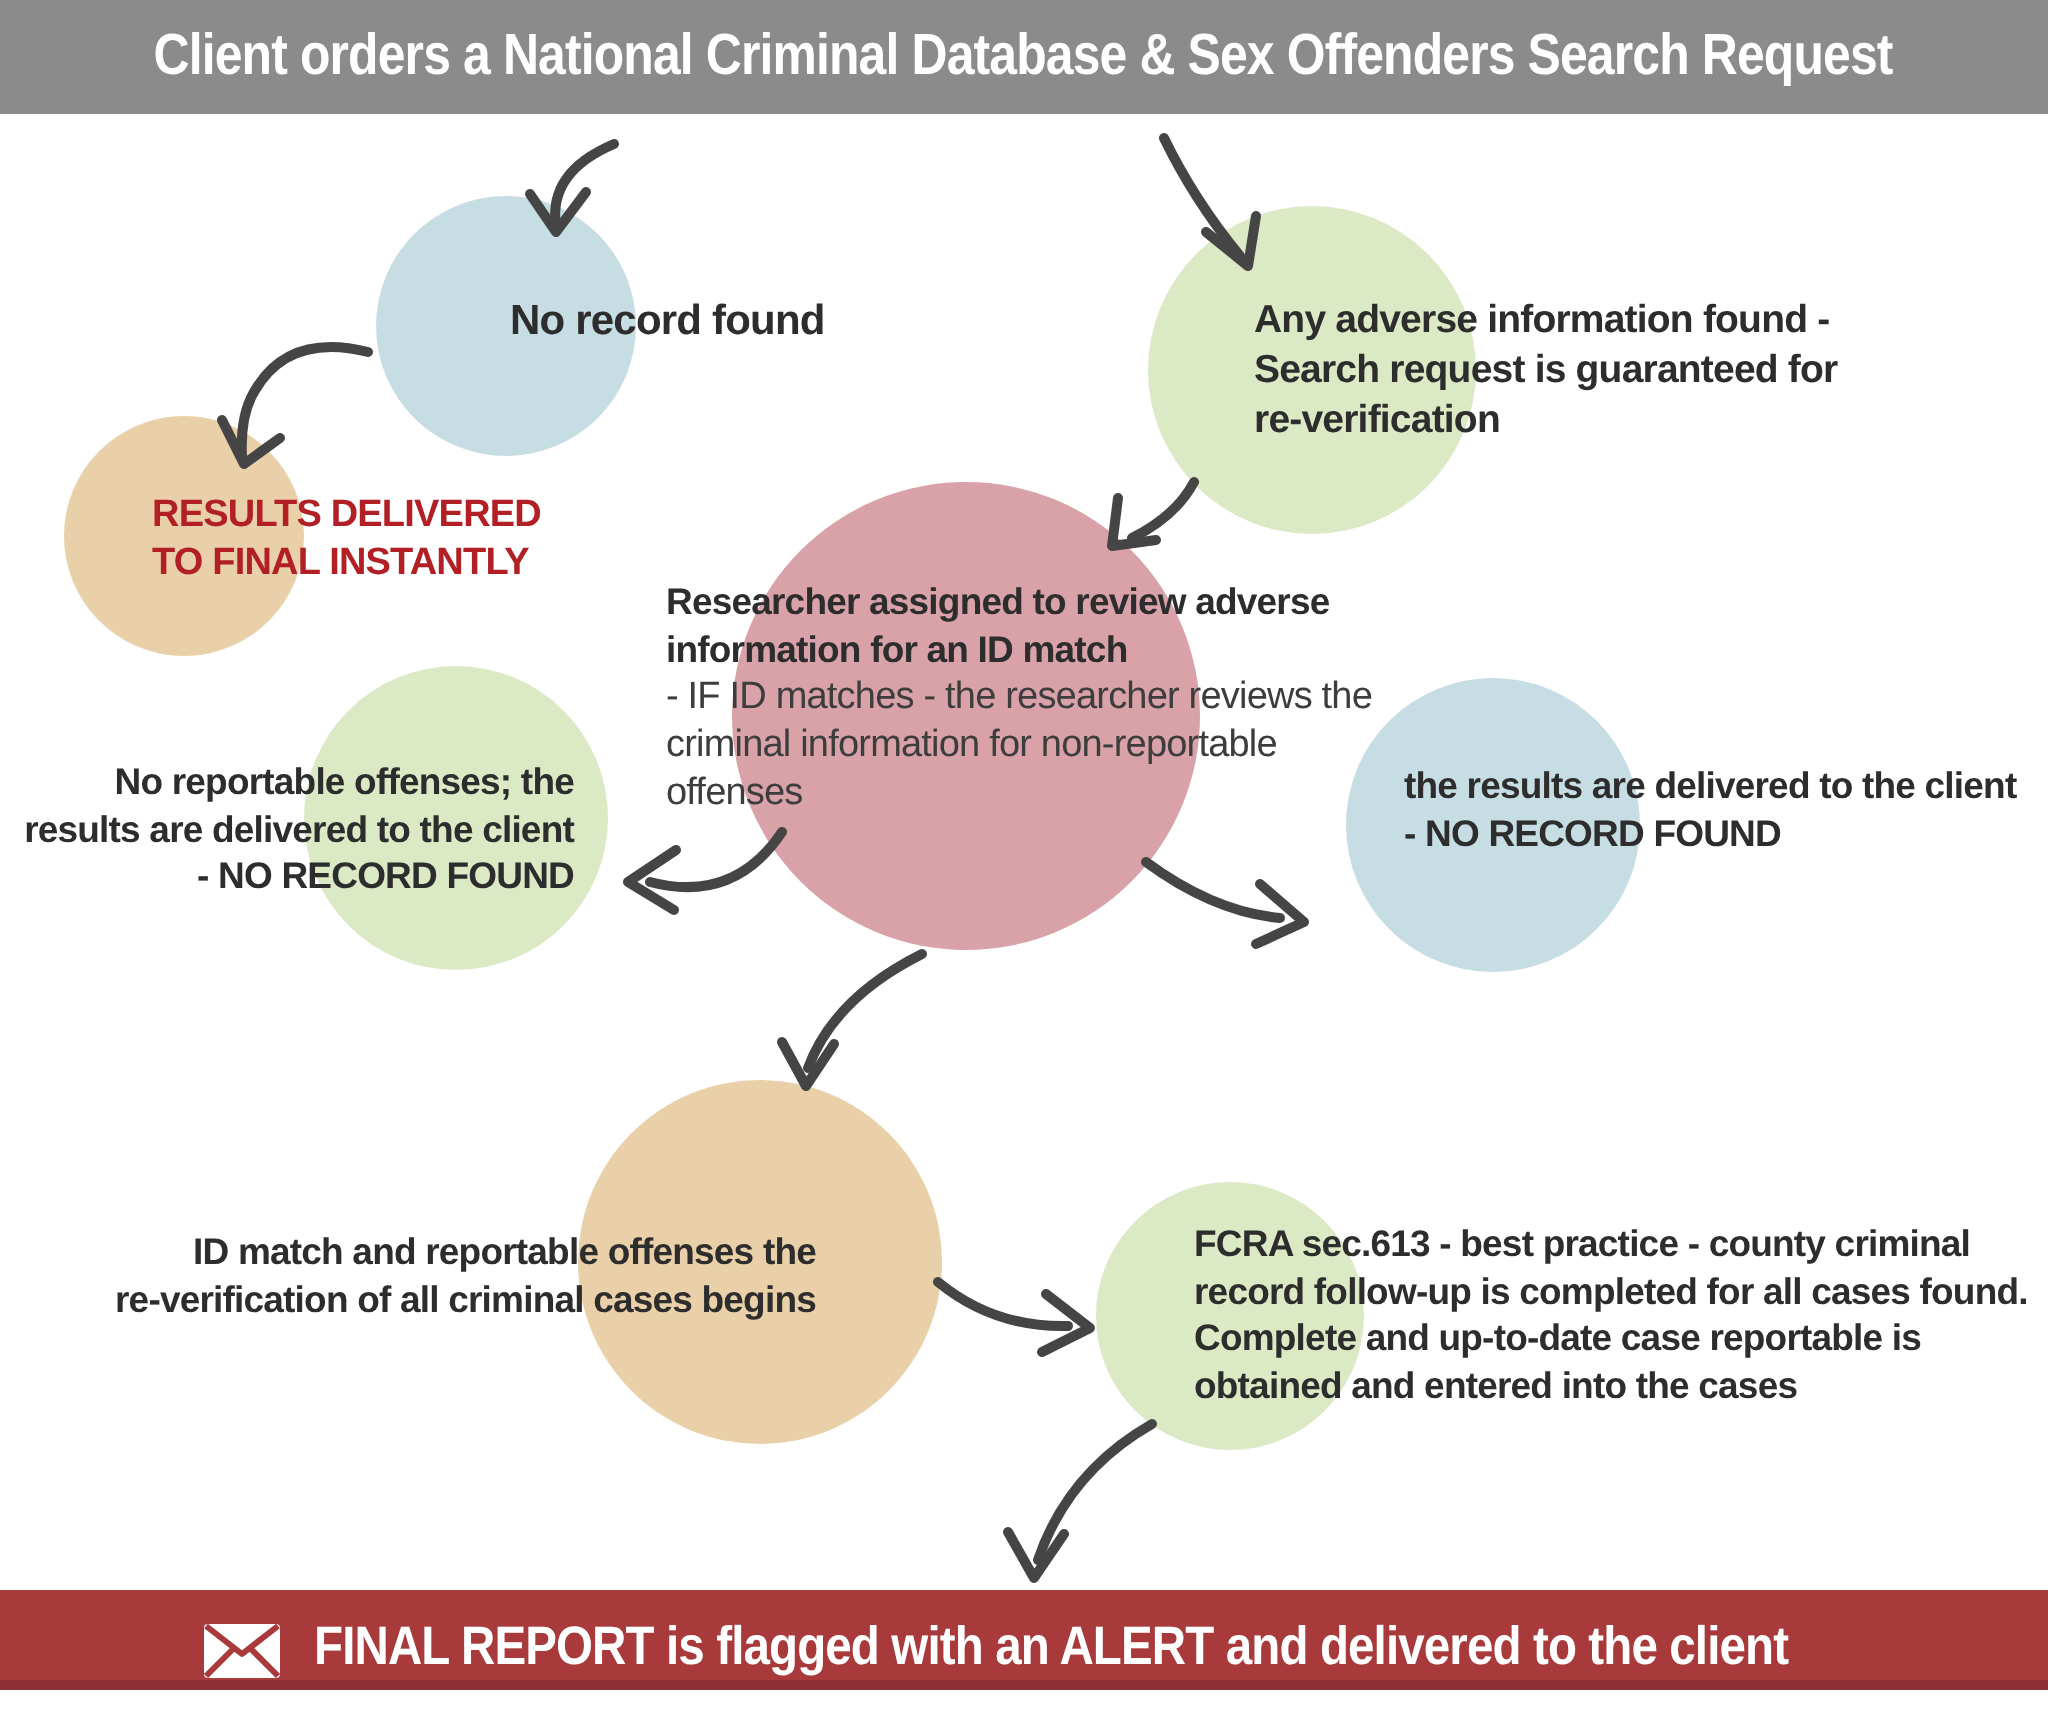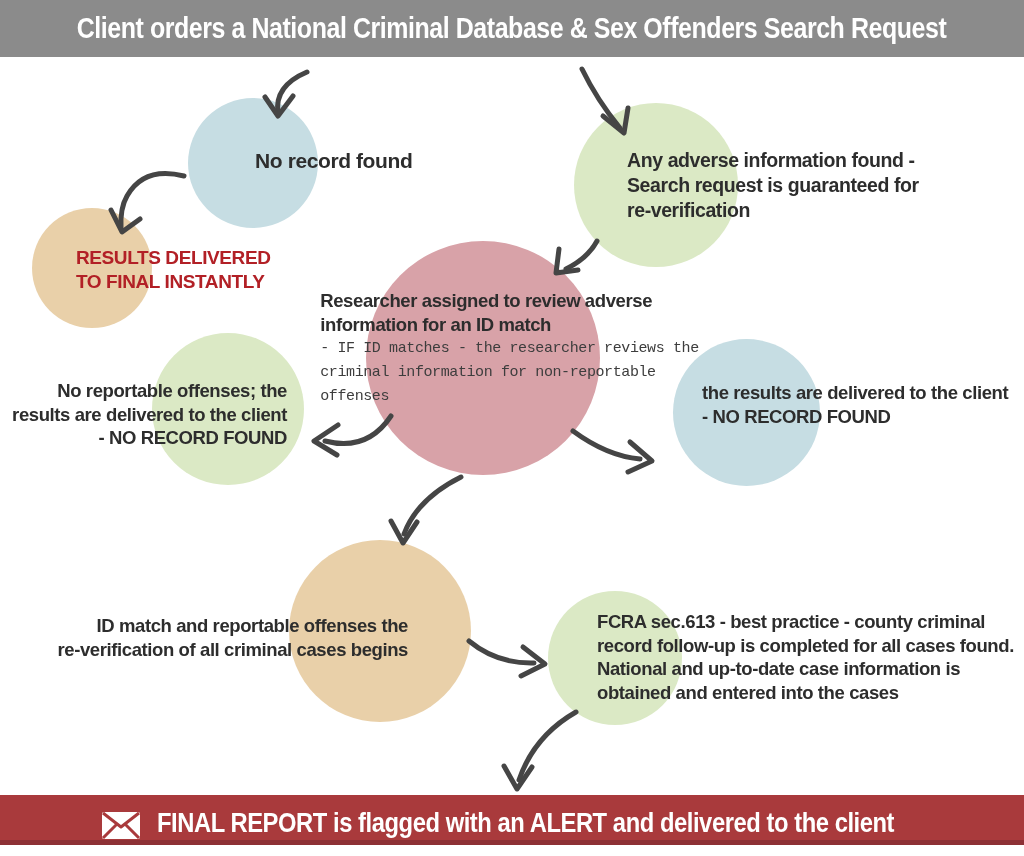--- a/index.html
+++ b/index.html
@@ -32,21 +32,21 @@
 
   
   .tb { position:absolute; color:var(--c-body_text,#2d2d2d); }
   .tb .ln {
     white-space:nowrap; font-weight:700; font-size:18.5px;
     letter-spacing:-0.4px; line-height:23.5px;
   }
   .tb.align-right { text-align:right;margin-left:21px; }
   .tb.centered .ln { transform:translateX(-50%); }
   .tb.red-text .ln { color:var(--c-red_text,#b22026); font-size:19px; }
-  .tb .ln.regular { font-weight:400; color:#3d3d3d; font-size:15px;font-family:Liberation Mono, monospace; }
+  .tb .ln.regular { font-weight:400; color:#3d3d3d; font-size:19px; }
   .tb.pink-block .ln { line-height:24px;padding-left:31px; }
   .tb.topright-block .ln { line-height:25px; font-size:19.5px; }
   .tb.single .ln { font-size:21px; }
 
   
   .footer-bar {
     position:absolute; left:0; top:795px; width:1024px; height:50px;
     background:var(--c-footer_red,#a93a3c);
   }
   .footer-bar::after {
@@ -159,21 +159,21 @@
   </div>
 
   <div class="tb align-right" style="right:616px; top:614px;">
     <div class="ln">ID match and reportable offenses the</div>
     <div class="ln">re-verification of all criminal cases begins</div>
   </div>
 
   <div class="tb" style="left:597px; top:610px;">
     <div class="ln">FCRA sec.613 - best practice - county criminal</div>
     <div class="ln">record follow-up is completed for all cases found.</div>
-    <div class="ln">National and up-to-date case information is</div>
+    <div class="ln">Complete and up-to-date case reportable is</div>
     <div class="ln">obtained and entered into the cases</div>
   </div>
 
   <div class="footer-bar">
     <svg class="envelope" width="40" height="29" viewBox="0 0 40 29">
       <rect x="1" y="1" width="38" height="27" rx="2" fill="#ffffff"></rect>
       <path d="M2,2 L20,16 L38,2 M2,27 L16,13 M38,27 L24,13" fill="none" stroke="#a93a3c" stroke-width="3" stroke-linejoin="round"></path>
     </svg>
     <div class="footer-text">FINAL REPORT is flagged with an ALERT and delivered to the client</div>
   </div>

